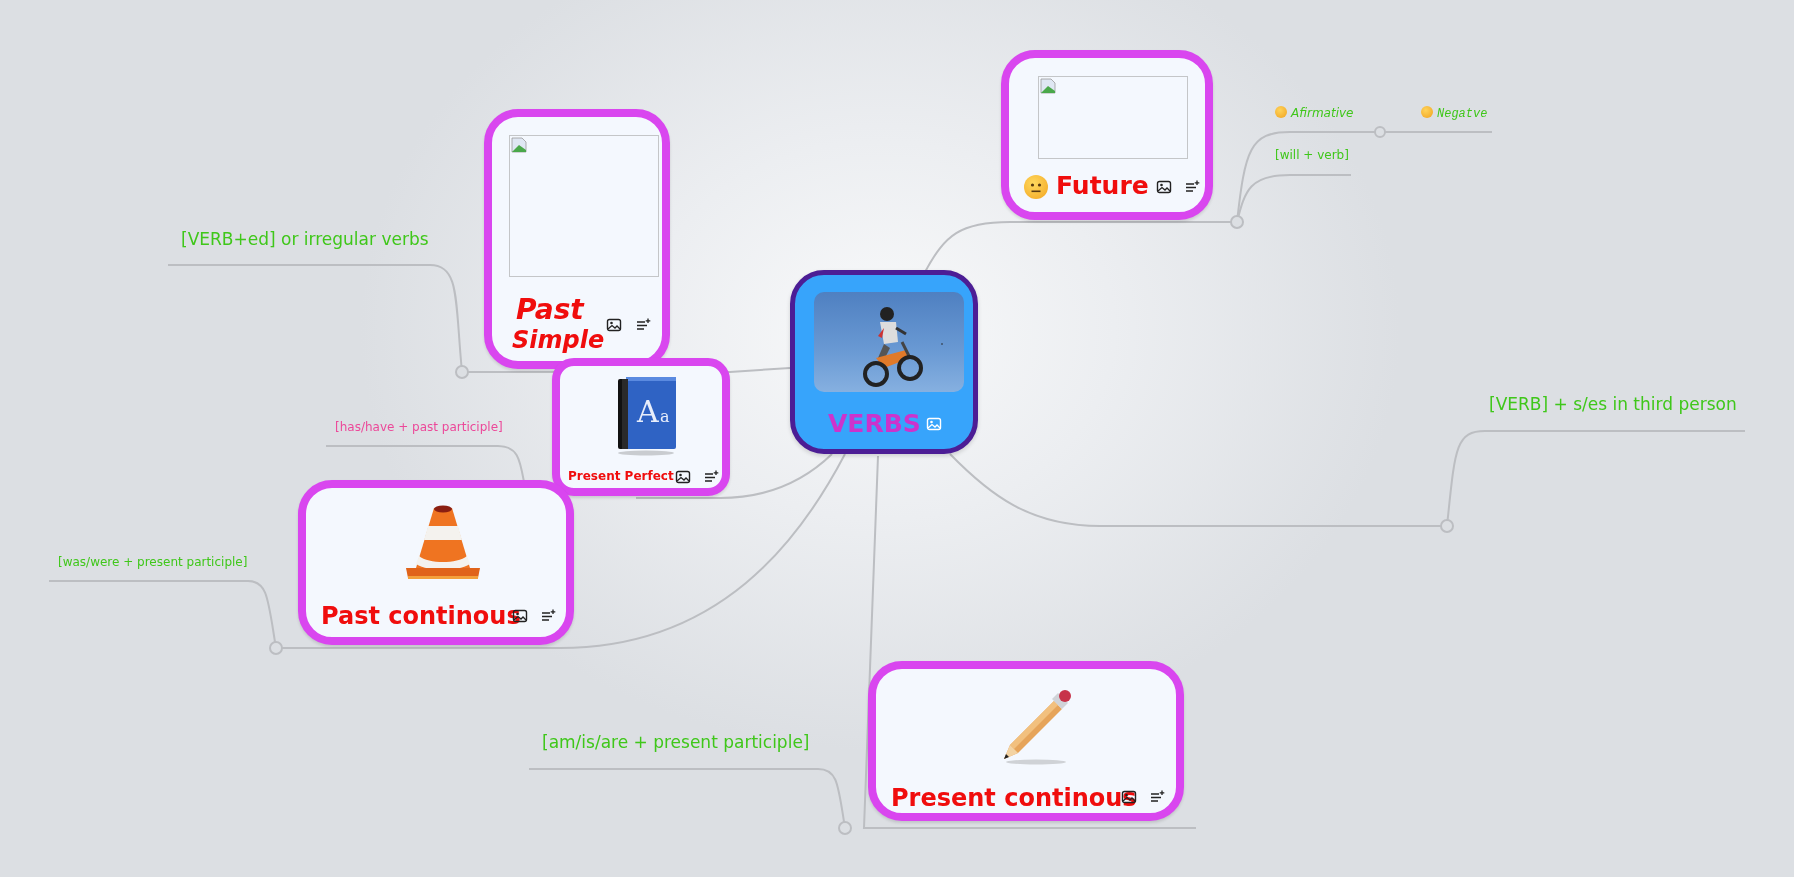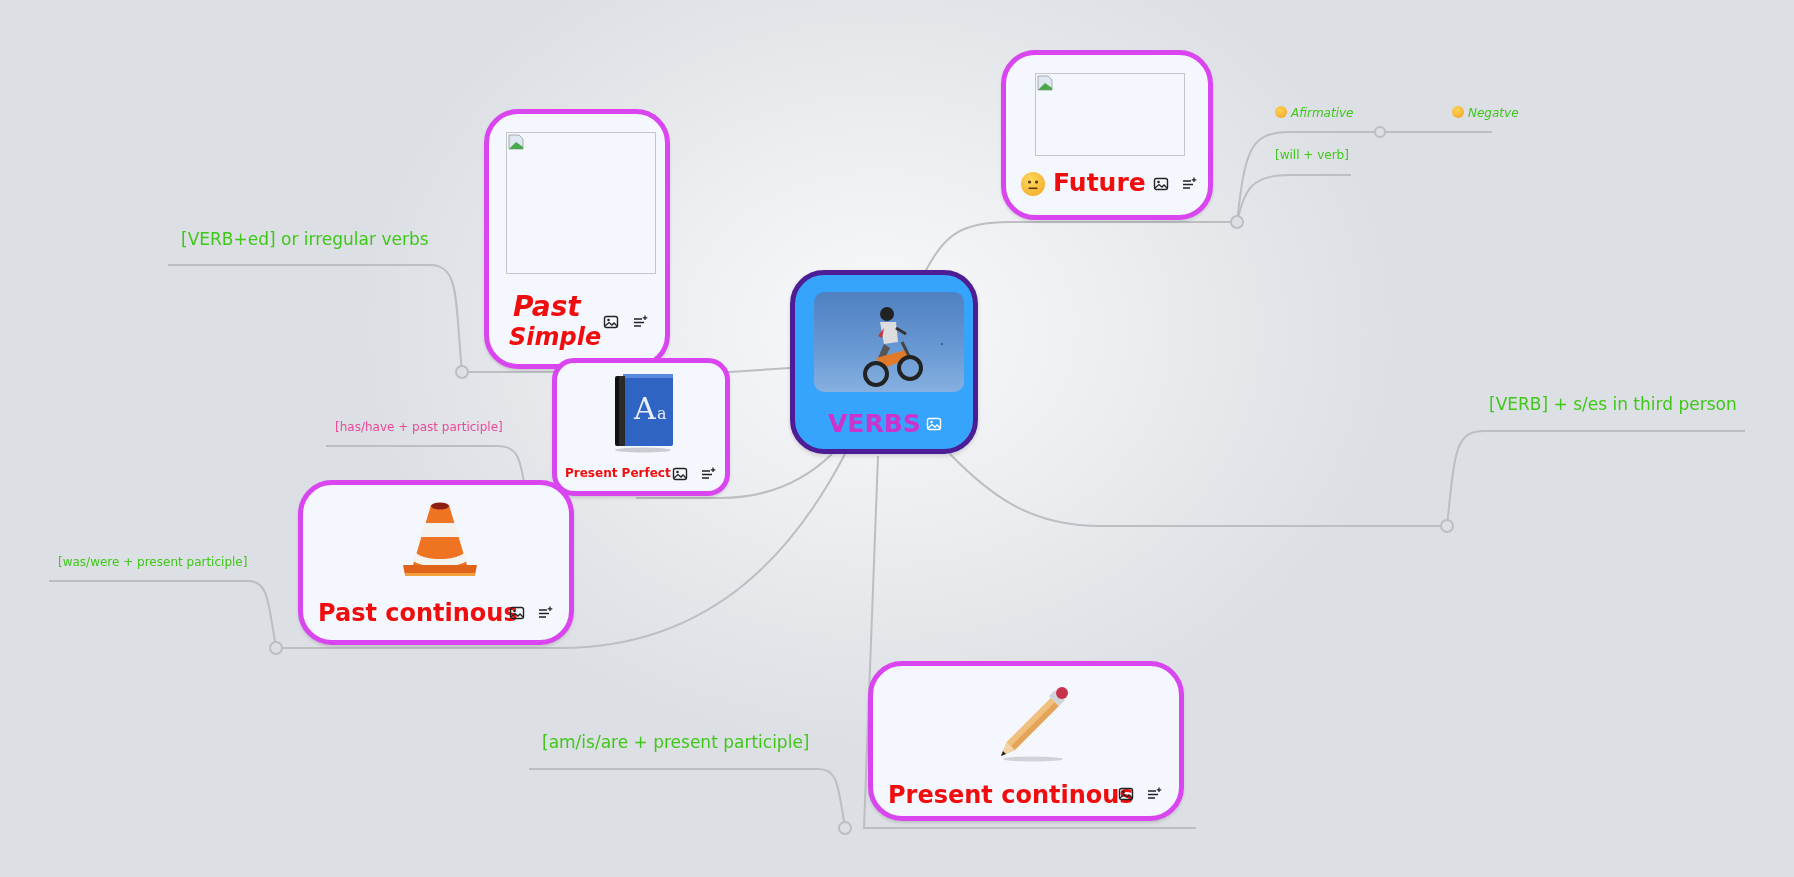--- a/index.html
+++ b/index.html
@@ -10,21 +10,21 @@
       position: relative;
     }
     #canvas { position: absolute; left: 0; top: 0; width: 1794px; height: 877px; }
     svg.lines { position: absolute; left: 0; top: 0; width: 1794px; height: 877px; pointer-events: none; }
     svg.lines path, svg.lines line { fill: none; stroke: #bcbec2; stroke-width: 2; }
     svg.lines circle { fill: #dcdfe3; stroke: #bcbec2; stroke-width: 2; }
 
     .node {
       position: absolute;
       background: #f4f8fe;
-      border: 5px solid #d946ef;
+      border: 8px solid #d946ef;
       border-radius: 34px;
       box-shadow: 0 2px 3px rgba(0,0,0,0.12);
     }
     .node .title {
       color: #f00d0d;
       font-weight: bold;
       font-family: "DejaVu Sans", sans-serif;
       white-space: nowrap;
     }
     .node .italic { font-style: italic; }
@@ -284,21 +284,21 @@
       <svg viewBox="0 0 16 16">
           <path d="M2 5 H10 M2 8.5 H12 M2 12 H9" stroke="#222" stroke-width="1.5"></path>
           <path d="M13 1.5 V6 M10.7 3.8 H15.3" stroke="#222" stroke-width="1.3"></path>
         </svg>
     </span>
   </div>
 
   <div class="label it" style="left:1275px; top:106px; font-size:12px;">
     <span class="emoji-sm"></span><span>Afirmative</span>
   </div>
-  <div class="label it" style="left:1452px; top:106px; font-size:12px;">
+  <div class="label it" style="left:1421px; top:106px; font-size:12px;font-family:Liberation Mono, monospace;">
     <span class="emoji-sm"></span><span>Negatve</span>
   </div>
   <div class="label" style="left:1275px; top:148px; font-size:12px;">[will + verb]</div>
 
   <div class="label" style="left:181px; top:229px; font-size:17px;">[VERB+ed] or irregular verbs</div>
 
   <div class="label gray" style="left:335px; top:420px; font-size:12px;">[has/have + past participle]</div>
 
   <div class="label" style="left:58px; top:555px; font-size:12px;">[was/were + present participle]</div>
 

